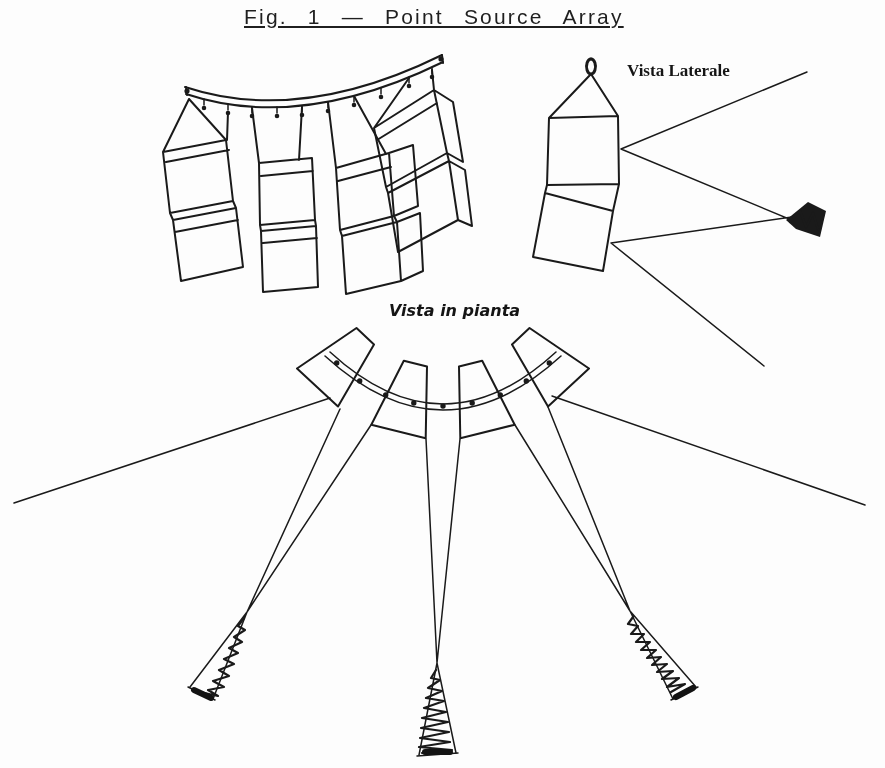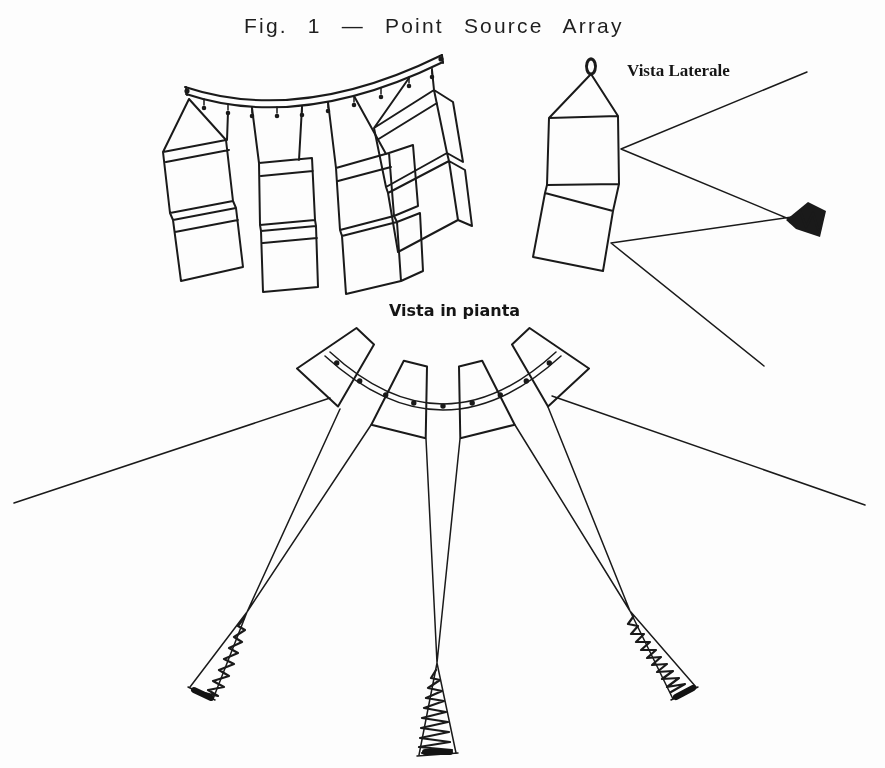--- a/index.html
+++ b/index.html
@@ -5,32 +5,33 @@
   html,body{margin:0;padding:0;}
   body{
     width:885px;height:768px;overflow:hidden;
     background:#fdfdfd;
     font-family:"Liberation Sans","DejaVu Sans",sans-serif;
     position:relative;
   }
   .stage{position:absolute;inset:0;width:885px;height:768px;}
   .art{position:absolute;left:0;top:0;}
   .title{
-    position:absolute;left:244px;top:14px;
+    position:absolute;left:244px;top:5px;
     font-size:21px;color:#1f1f1f;
     letter-spacing:2.2px;word-spacing:12px;
     white-space:nowrap;
+    text-decoration:underline;
   }
   .lbl{
     position:absolute;color:#151515;font-weight:600;
     font-family:"DejaVu Sans","Liberation Sans",sans-serif;
     white-space:nowrap;
   }
   .lbl-side{left:627px;top:61px;font-size:17px;font-family:Liberation Serif, serif;}
-  .lbl-plan{left:389px;top:301px;font-size:16px;}
+  .lbl-plan{left:389px;top:301px;font-size:16px;font-style:italic;}
   .ln{fill:none;stroke:#1a1a1a;stroke-width:2;stroke-linecap:round;stroke-linejoin:round;}
   .thin{stroke-width:1.5;}
   .scr{stroke-width:2.2;stroke-linejoin:round;}
   .ink{fill:#1a1a1a;stroke:none;}
   .blob{fill:none;stroke:#131313;stroke-width:6;stroke-linecap:round;}
   .ring{stroke-width:3;}
 </style>
 </head>
 <body>
 

